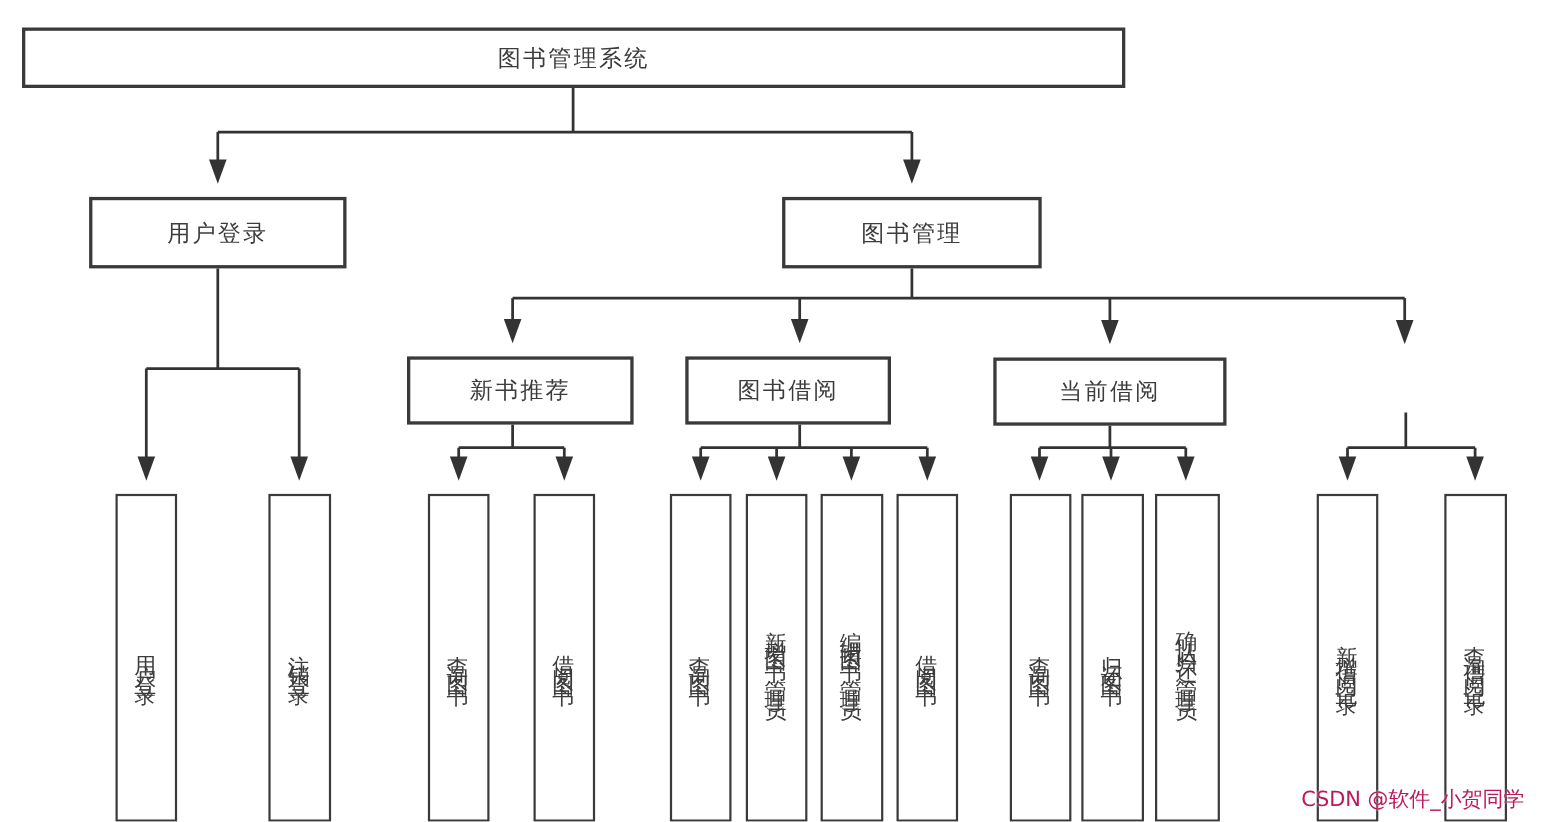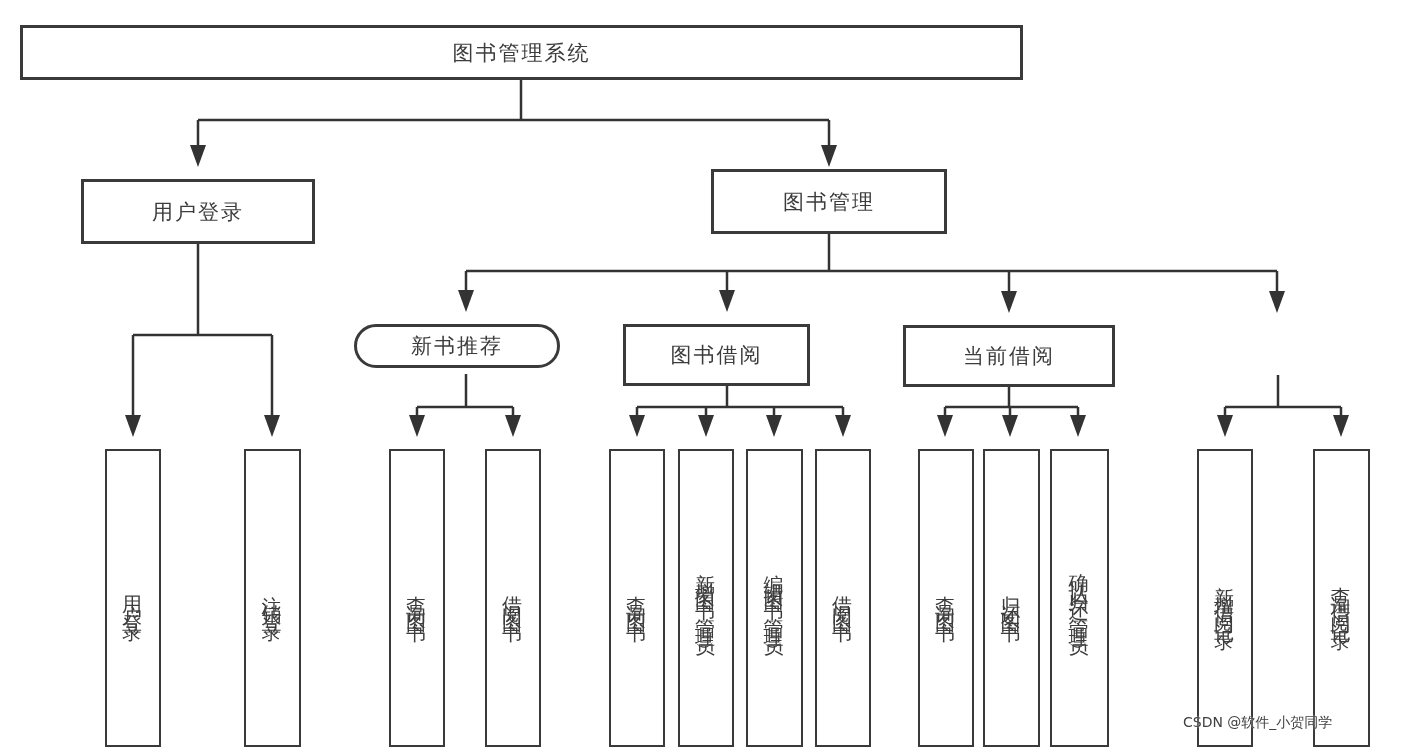--- a/index.html
+++ b/index.html
@@ -31,22 +31,22 @@
     writing-mode: vertical-rl;
     text-orientation: mixed;
     font-size: 20px;
     letter-spacing: 9px;
     color: #3c3c3c;
     white-space: nowrap;
   }
   
   .n-root    { left: 20px;   top: 13px;  width: 1003px; height: 55px; }
   .n-login   { left: 81px;   top: 167px; width: 234px;  height: 65px; }
-  .n-manage  { left: 711px;  top: 157px; width: 236px;  height: 65px; }
-  .n-rec     { left: 354px;  top: 312px; width: 206px;  height: 44px; border-radius: 24px; }
+  .n-manage  { left: 711px;  top: 167px; width: 236px;  height: 65px; }
+  .n-rec     { left: 370px;  top: 312px; width: 206px;  height: 62px; }
   .n-borrow  { left: 623px;  top: 312px; width: 187px;  height: 62px; }
   .n-current { left: 903px;  top: 313px; width: 212px;  height: 62px; }
   .n-records { left: 1172px; top: 313px; width: 212px;  height: 62px; }
   .leaf { top: 437px; height: 298px; }
   .l-a1 { left: 105px;  width: 56px; }
   .l-a2 { left: 244px;  width: 57px; }
   .l-b1 { left: 389px;  width: 56px; }
   .l-b2 { left: 485px;  width: 56px; }
   .l-c1 { left: 609px;  width: 56px; }
   .l-c2 { left: 678px;  width: 56px; }
@@ -54,22 +54,22 @@
   .l-c4 { left: 815px;  width: 56px; }
   .l-d1 { left: 918px;  width: 56px; }
   .l-d2 { left: 983px;  width: 57px; }
   .l-d3 { left: 1050px; width: 59px; }
   .l-e1 { left: 1197px; width: 56px; }
   .l-e2 { left: 1313px; width: 57px; }
   .watermark {
     position: absolute;
     left: 1183px;
     top: 714px;
-    font-size: 14px;
-    color: #404040;
+    font-size: 19px;
+    color: #be185d;
     white-space: nowrap;
     z-index: 5;
     text-shadow: 0 0 2px #ffffff;
   }
 </style>
 </head>
 <body>
 
 <div class="stage">
 

